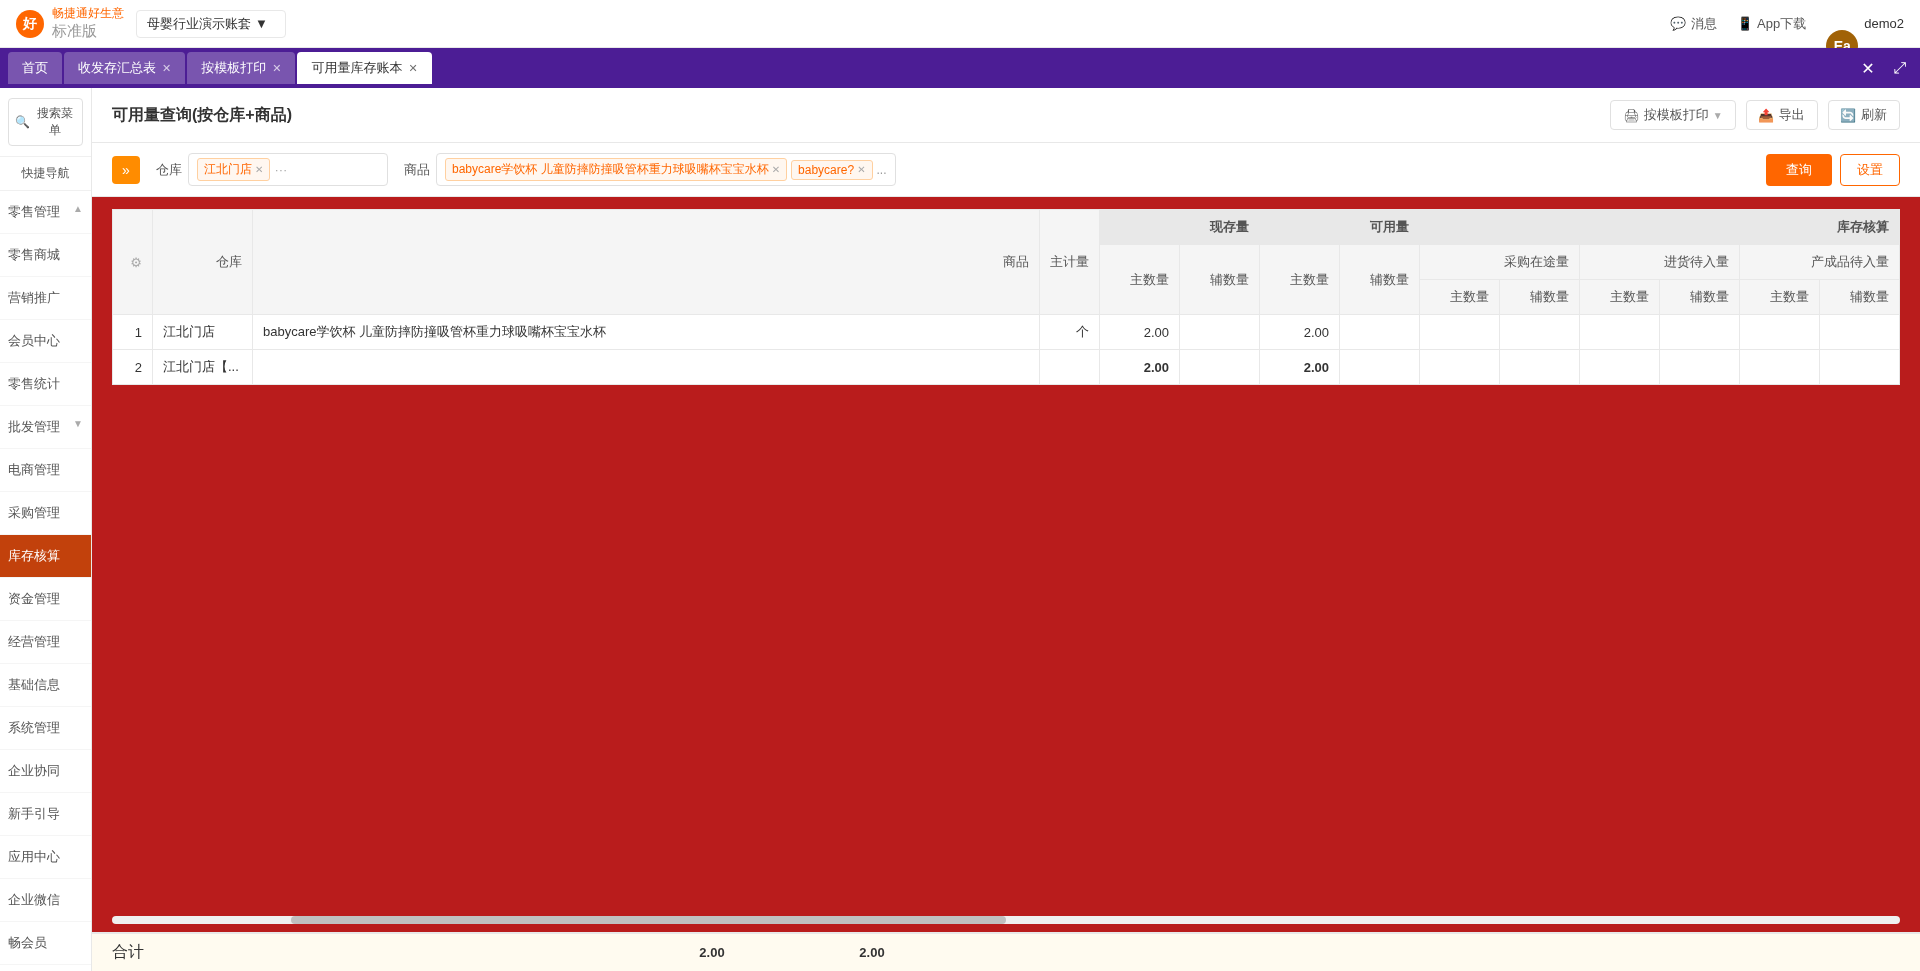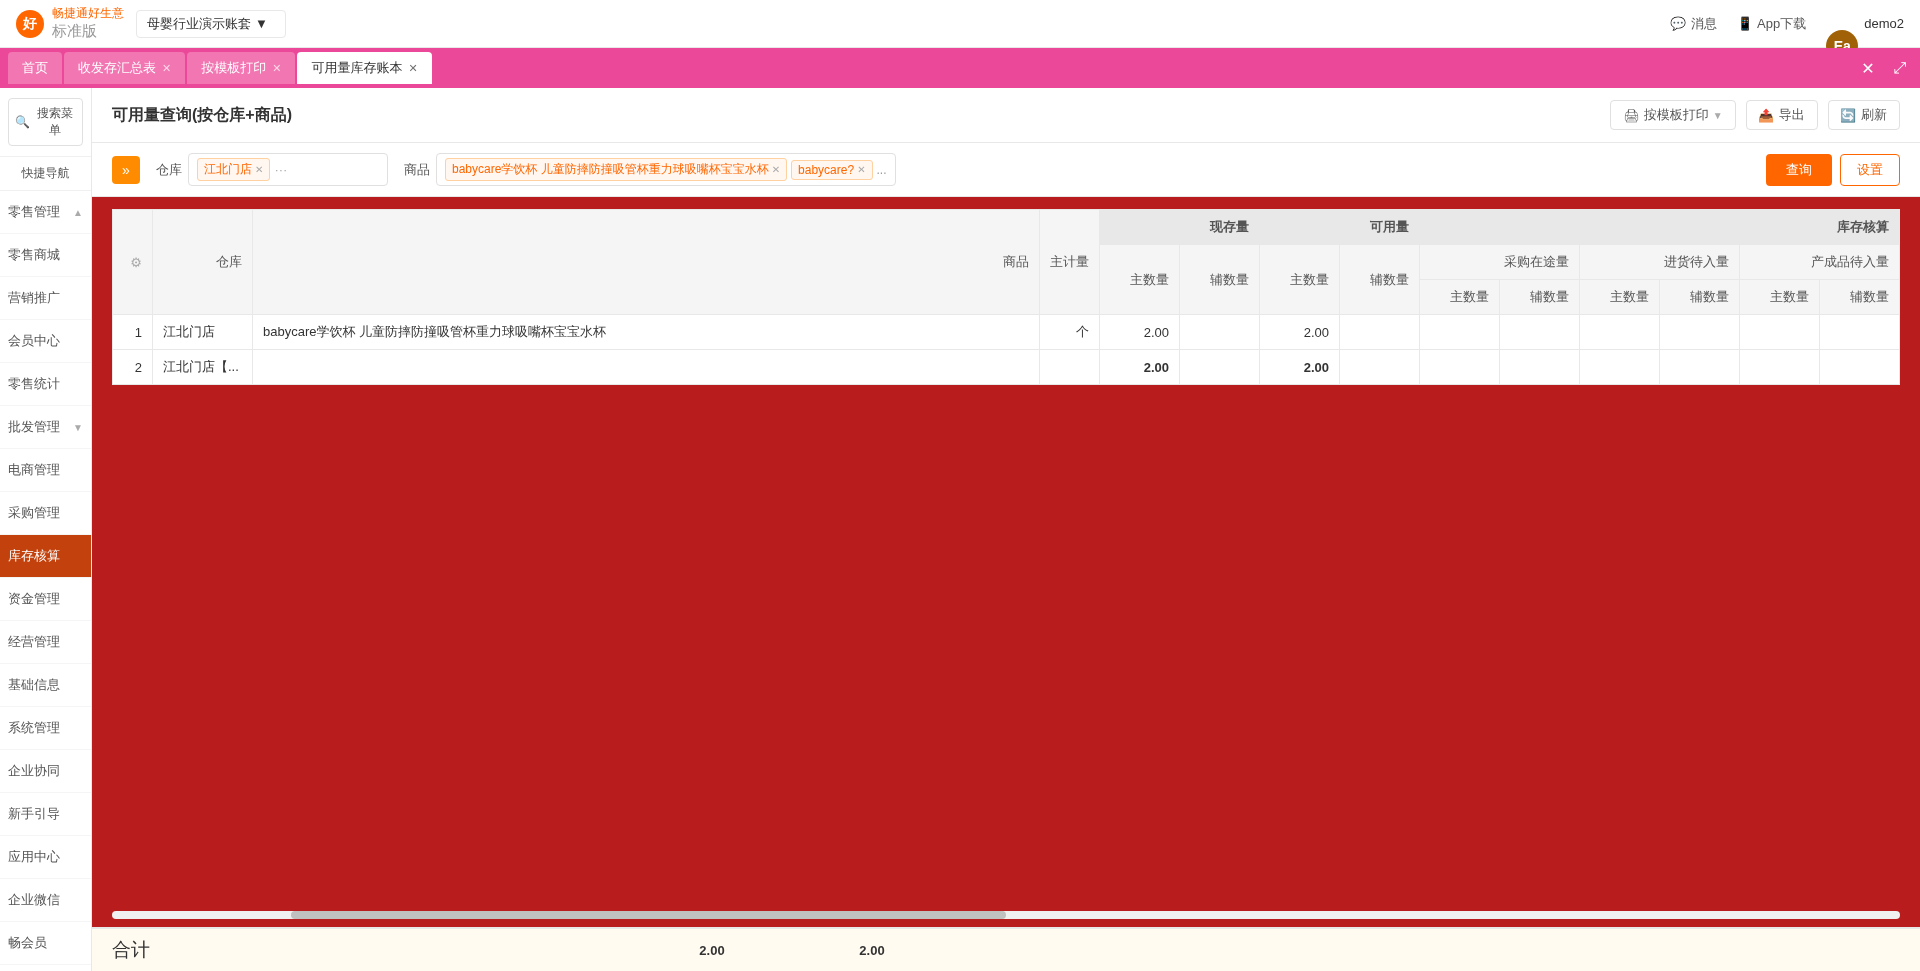--- a/index.html
+++ b/index.html
@@ -28,21 +28,21 @@
       font-size: 13px; color: #333; min-width: 150px;
     }
     .top-bar-right { display: flex; align-items: center; gap: 20px; }
     .top-btn { display: flex; align-items: center; gap: 4px; cursor: pointer; color: #555; font-size: 13px; }
     .user-avatar { width: 32px; height: 32px; border-radius: 50%; background: #a16207; display: flex; align-items: center; justify-content: center; color: white; font-size: 14px; font-weight: bold; overflow: hidden; margin-top: 45px; }
     .user-name { color: #333; font-size: 13px; cursor: pointer; }
 
     
     .tab-bar {
       height: 40px;
-      background: #ec4899;
+      background: #4c1d95;
       display: flex;
       align-items: center;
       padding: 0 8px;
       flex-shrink: 0;
       gap: 2px;
     }
     .tab {
       height: 32px;
       padding: 0 14px;
       border-radius: 4px 4px 0 0;
@@ -81,21 +81,21 @@
       padding: 8px; text-align: center; font-size: 12px; color: #555;
       cursor: pointer; border-bottom: 1px solid #f0f0f0;
     }
     .sidebar-item {
       padding: 12px 8px;
       text-align: center;
       font-size: 13px;
       color: #555;
       cursor: pointer;
       border-bottom: 1px solid #f5f5f5;
-      display: flex; align-items: center; justify-content: space-between;
+      display: flex; align-items: flex-start; justify-content: space-between;
     }
     .sidebar-item.active { background: #c2410c; color: #fff; }
     .sidebar-item.has-sub { }
     .sidebar-item .arrow { font-size: 10px; color: #aaa; }
 
     
     .content-area {
       flex: 1; overflow-y: auto; padding: 0;
       background: #b91c1c;
       display: flex; flex-direction: column;
@@ -184,21 +184,21 @@
     .settings-icon { color: #aaa; cursor: pointer; }
 
     
     .table-footer {
       border-top: 2px solid #e8e8e8;
       background: #fffbf0;
       padding: 8px 20px;
       display: flex; align-items: center;
       flex-shrink: 0;
     }
-    .footer-label { font-size: 19px; color: #333; width: 160px; }
+    .footer-label { font-size: 16px; color: #333; width: 160px; }
     .footer-value { font-size: 13px; font-weight: bold; color: #333; }
 
     
     .table-scroll-bar {
       background: #f0f0f0;
       height: 8px;
       border-radius: 4px;
       margin: 0 20px 8px;
       position: relative;
     }

